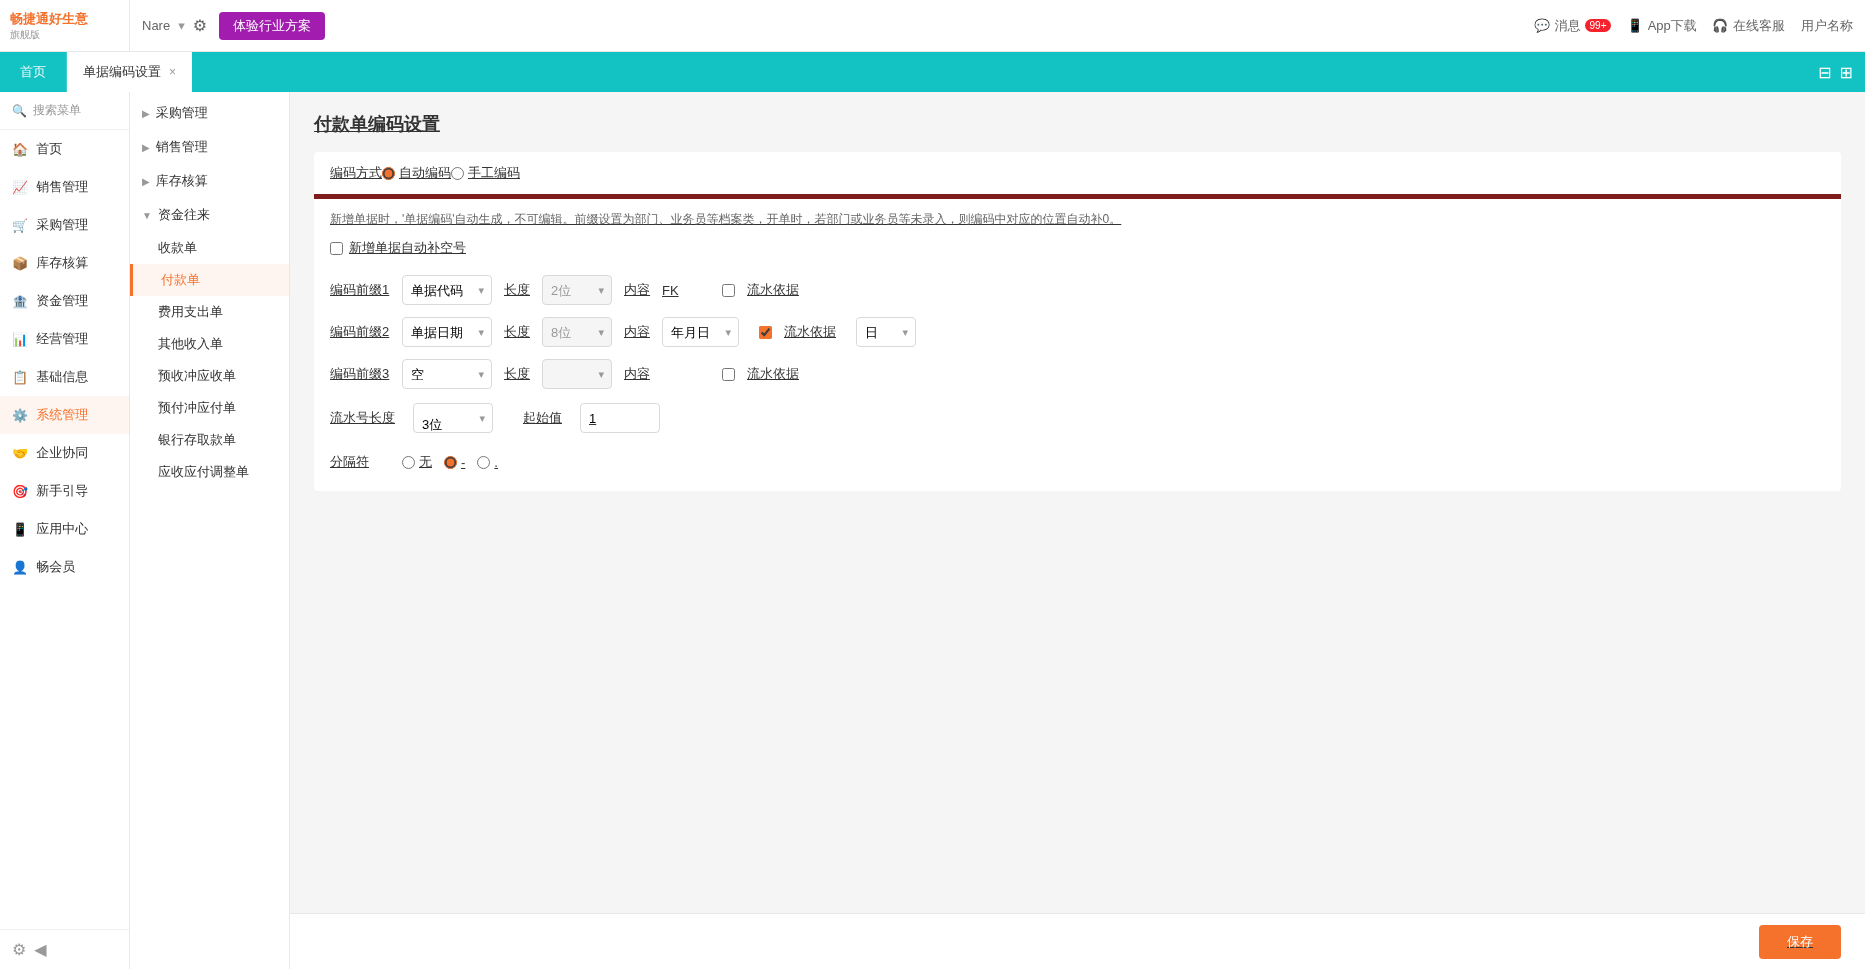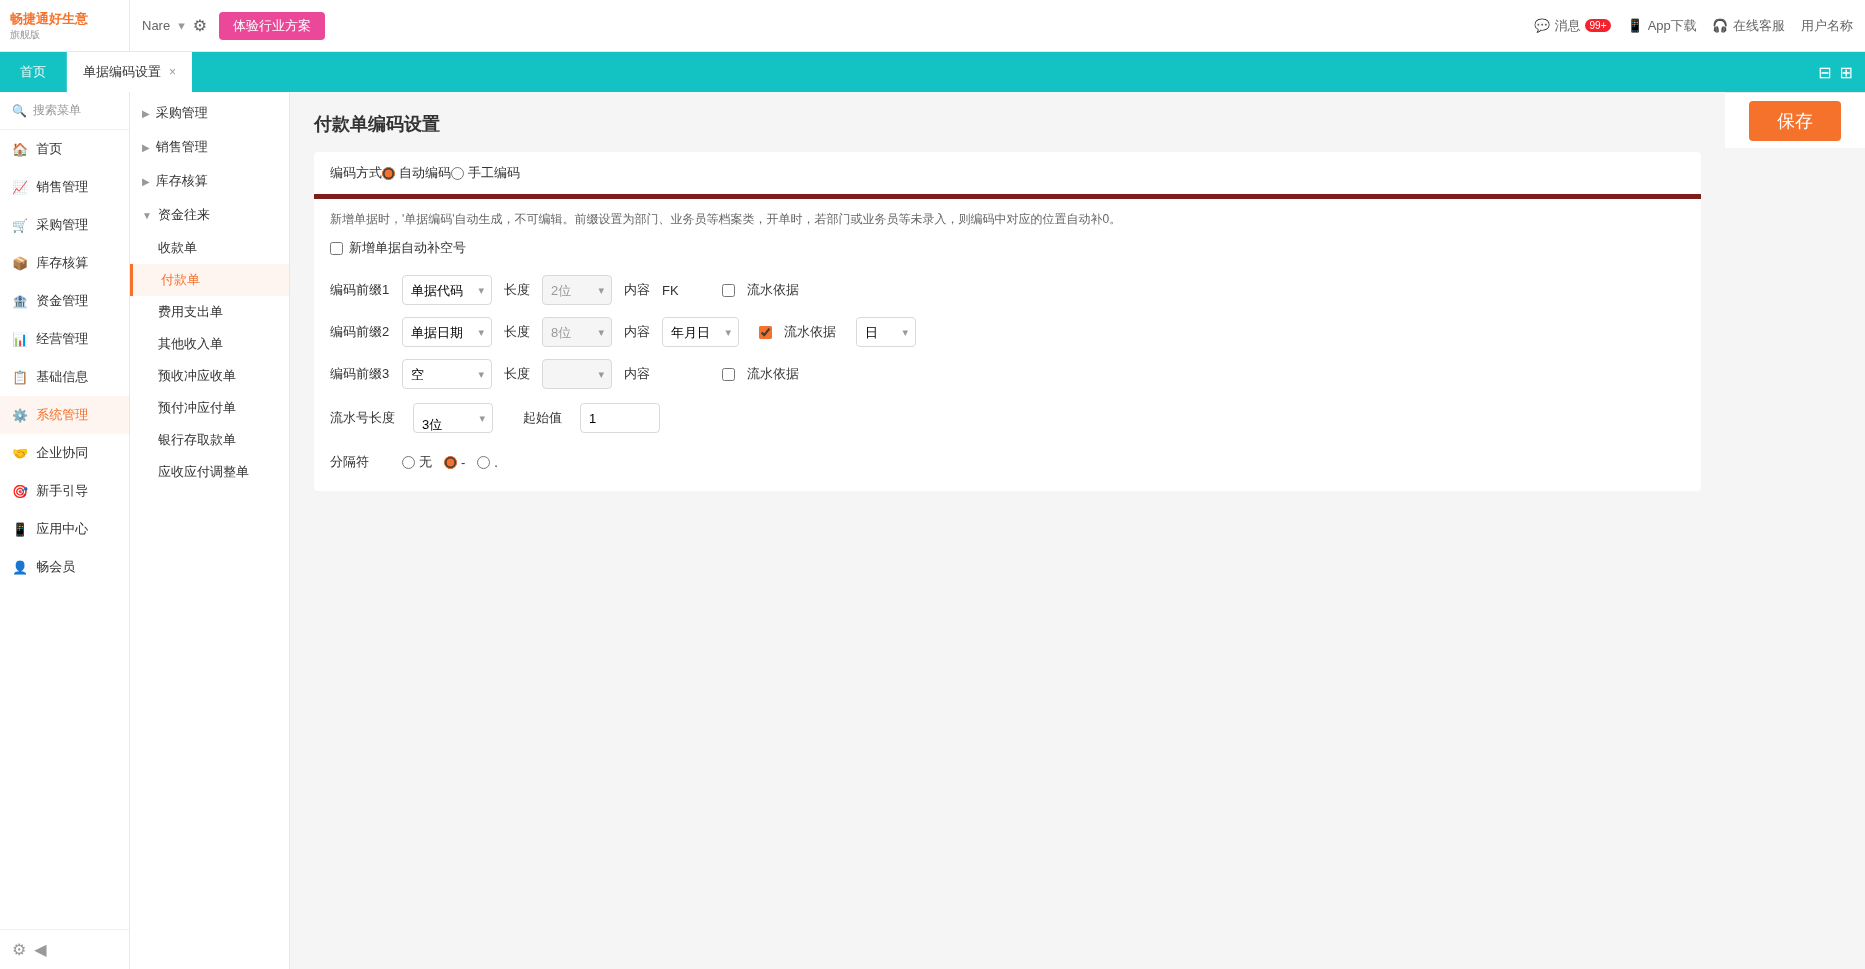--- a/index.html
+++ b/index.html
@@ -14,21 +14,21 @@
 
     <div style="width:130px; background:#fff; display:flex; flex-direction:column; justify-content:center; padding:4px 10px; border-right:1px solid #e8e8e8; border-bottom:1px solid #e8e8e8; flex-shrink:0;">
       <span style="font-size:13px; color:#f5722d; font-weight:700;">畅捷通好生意</span>
       <span style="font-size:10px; color:#999;">旗舰版</span>
     </div>
 
     <div style="flex:1; background:#fff; display:flex; align-items:center; padding:0 12px; border-bottom:1px solid #e8e8e8; gap:8px;">
       <span style="font-size:13px; color:#666;">Nare</span>
       <span style="color:#999; cursor:pointer;">▾</span>
       <span style="font-size:16px; color:#666; cursor:pointer;">⚙</span>
-      <button style="background:#ec4899; color:#fff; border:none; border-radius:4px; padding:5px 14px; font-size:13px; cursor:pointer; margin-left:4px;">体验行业方案</button>
+      <button style="background:#a21caf; color:#fff; border:none; border-radius:4px; padding:5px 14px; font-size:13px; cursor:pointer; margin-left:4px;">体验行业方案</button>
 
       <div style="margin-left:auto; display:flex; align-items:center; gap:16px;">
         <div style="display:flex; align-items:center; gap:4px; cursor:pointer; color:#666; font-size:13px;">
           <span>💬</span>
           <span>消息</span>
           <span style="background:#f5222d; color:#fff; border-radius:10px; padding:1px 5px; font-size:10px;">99+</span>
         </div>
         <div style="display:flex; align-items:center; gap:4px; cursor:pointer; color:#666; font-size:13px;">
           <span>📱</span>
           <span>App下载</span>
@@ -151,21 +151,21 @@
         <div style="padding:7px 12px 7px 28px; font-size:13px; color:#f5722d; cursor:pointer; background:#fff5f0; border-left:3px solid #f5722d;">付款单</div>
         <div style="padding:7px 12px 7px 28px; font-size:13px; color:#333; cursor:pointer;">费用支出单</div>
         <div style="padding:7px 12px 7px 28px; font-size:13px; color:#333; cursor:pointer;">其他收入单</div>
         <div style="padding:7px 12px 7px 28px; font-size:13px; color:#333; cursor:pointer;">预收冲应收单</div>
         <div style="padding:7px 12px 7px 28px; font-size:13px; color:#333; cursor:pointer;">预付冲应付单</div>
         <div style="padding:7px 12px 7px 28px; font-size:13px; color:#333; cursor:pointer;">银行存取款单</div>
         <div style="padding:7px 12px 7px 28px; font-size:13px; color:#333; cursor:pointer;">应收应付调整单</div>
       </div>
     </div>
 
-    <div style="flex:1; display:flex; flex-direction:row; overflow:hidden;">
+    <div style="flex:1; display:flex; flex-direction:column; overflow:hidden;text-decoration:underline;">
       <div style="flex:1; padding:20px 24px; overflow-y:auto; background:#f5f5f5;">
 
         <div style="font-size:18px; font-weight:600; color:#333; margin-bottom:16px;">付款单编码设置</div>
 
         <div style="background:#fff; border-radius:4px; padding:0;">
 
           <div style="display:flex; align-items:center; padding:12px 16px; border-bottom:5px solid #7f1d1d;">
             <span style="font-size:13px; color:#333;">编码方式</span>
             <label style="display:flex; align-items:center; gap:4px; cursor:pointer; font-size:13px;justify-content:space-between;">
               <input type="radio" name="encodeMethod" checked="" style="accent-color: rgb(245, 114, 45);">
@@ -284,17 +284,17 @@
             <label style="display:flex; align-items:center; gap:4px; cursor:pointer; font-size:13px;">
               <input type="radio" name="separator" style="accent-color: rgb(245, 114, 45);">
               <span>.</span>
             </label>
           </div>
 
         </div>
       </div>
 
       <div style="height:56px; background:#fff; border-top:1px solid #e8e8e8; display:flex; align-items:center; justify-content:flex-end; padding:0 24px; flex-shrink:0;">
-        <button style="background:#f5722d; color:#fff; border:none; border-radius:4px; padding:8px 28px; font-size:18px; cursor:pointer;">保存</button>
+        <button style="background:#f5722d; color:#fff; border:none; border-radius:4px; padding:8px 28px; font-size:13px; cursor:pointer;">保存</button>
       </div>
     </div>
   </div>
 </div>
 
 </body></html>

